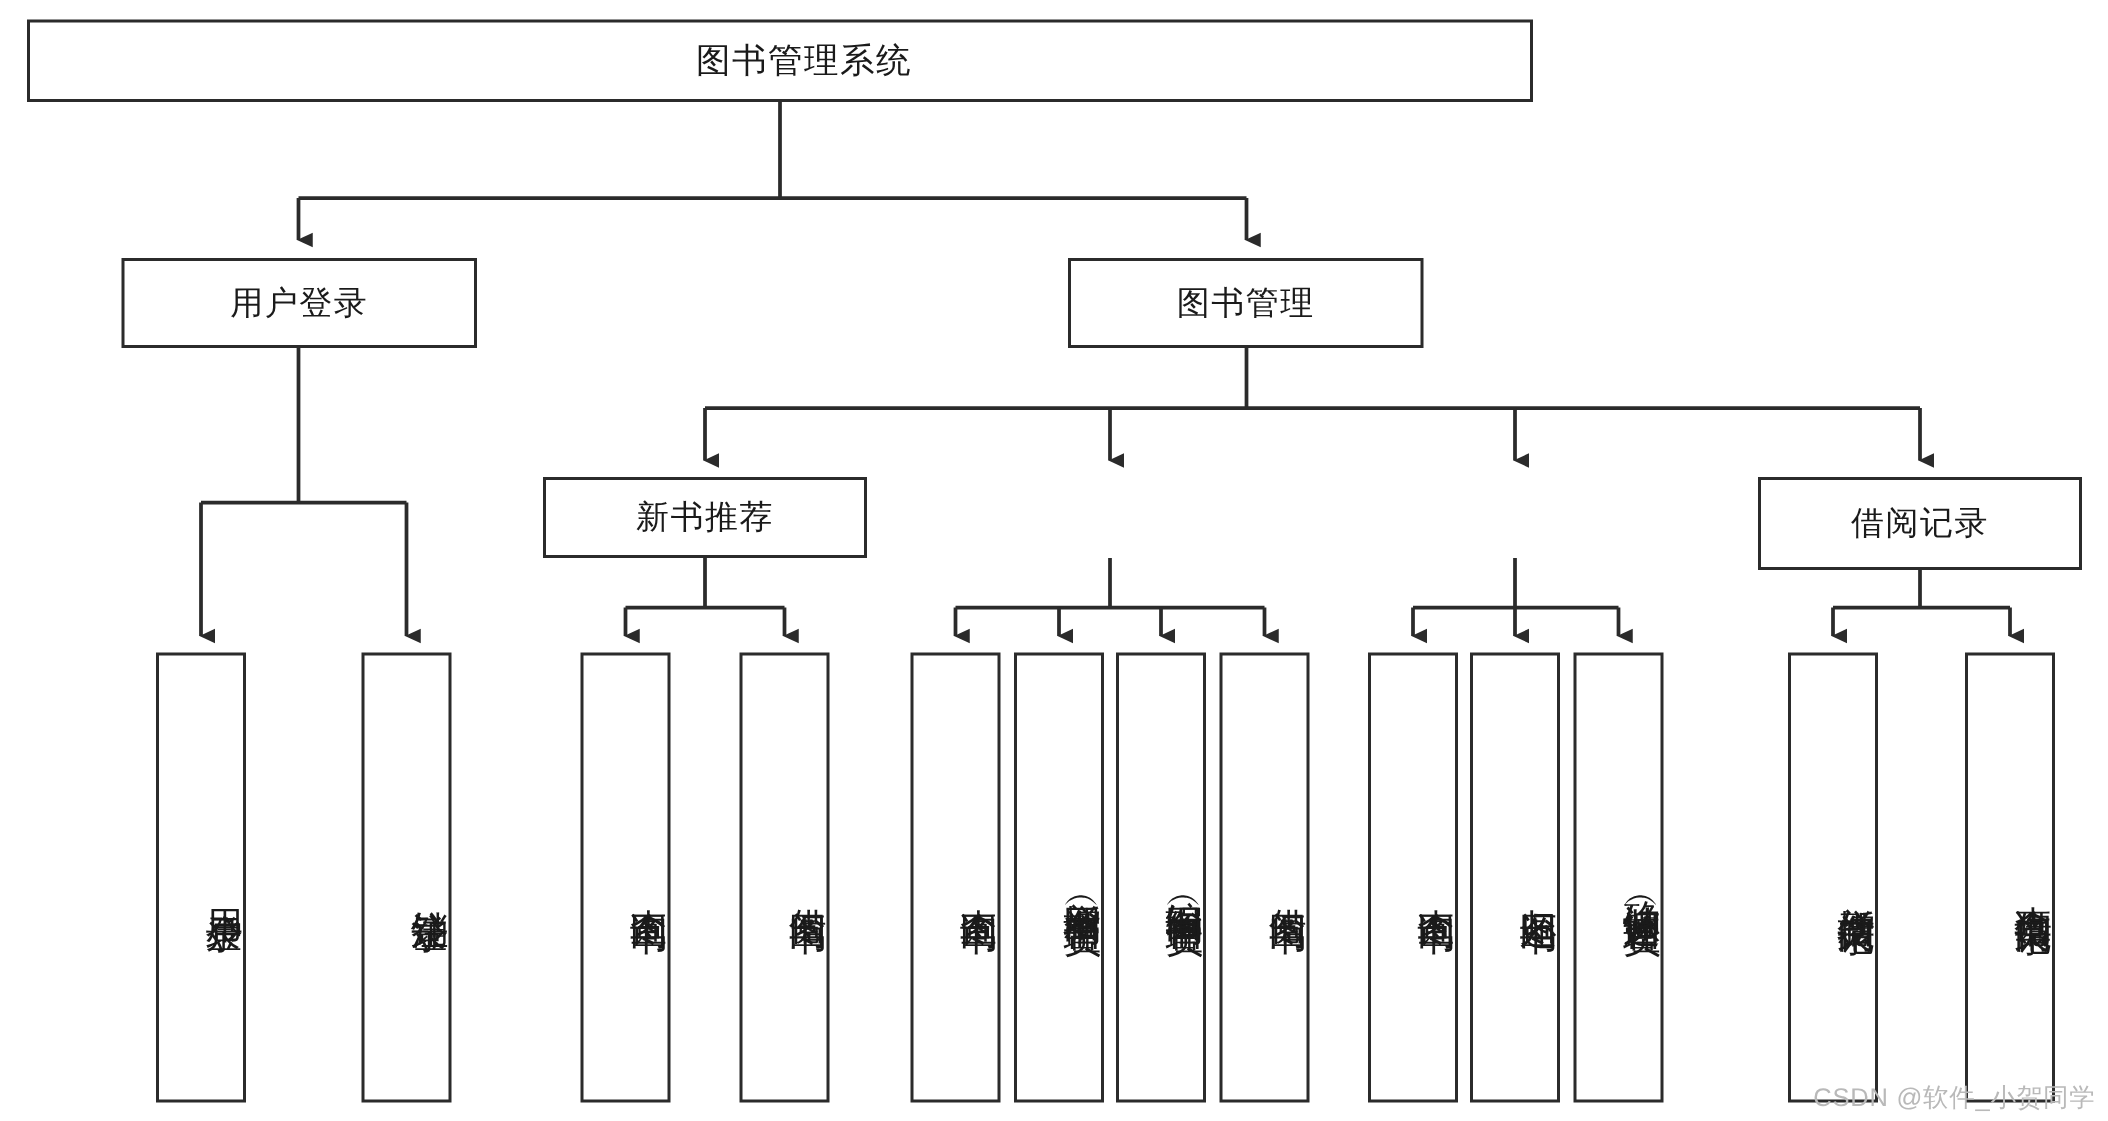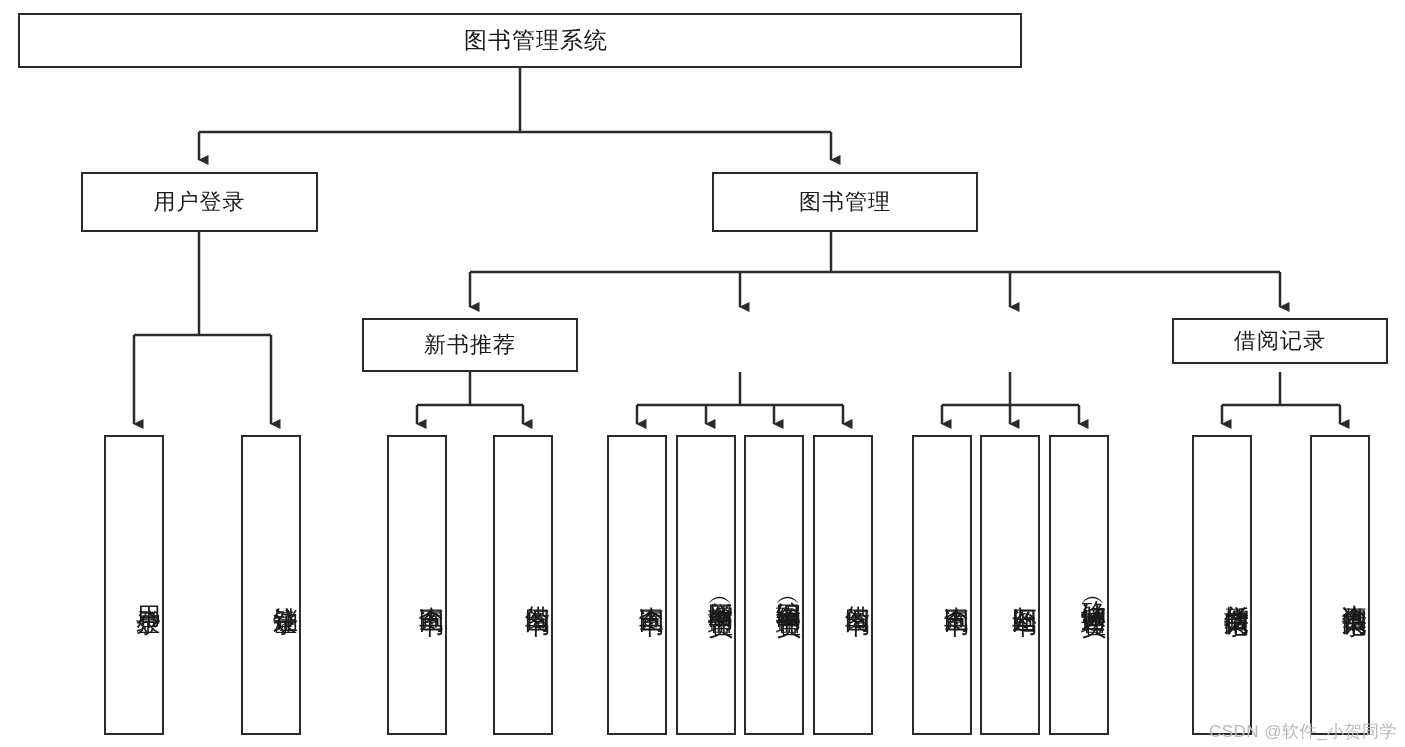--- a/index.html
+++ b/index.html
@@ -124,28 +124,28 @@
     <path class="wire" marker-end="url(#arr)" d="M1340,405 L1340,424"></path>
   </svg>
 
   <div class="node horiz root" style="left:18px; top:13px; width:1004px; height:55px;">
     <span>图书管理系统</span>
   </div>
 
   <div class="node horiz" style="left:81px; top:172px; width:237px; height:60px;">
     <span>用户登录</span>
   </div>
-  <div class="node horiz" style="left:712px; top:172px; width:266px; height:60px;">
+  <div class="node horiz" style="left:712px; top:172px; width:237px; height:60px;">
     <span>图书管理</span>
   </div>
 
   <div class="node horiz" style="left:362px; top:318px; width:216px; height:54px;">
     <span>新书推荐</span>
   </div>
-  <div class="node horiz" style="left:1172px; top:318px; width:216px; height:46px;">
+  <div class="node horiz" style="left:1172px; top:318px; width:216px; height:62px;">
     <span>借阅记录</span>
   </div>
 
   <div class="node vert" style="left:104px; top:435px; width:60px; height:300px;">
     <span class="vtext">用户登录</span>
   </div>
   <div class="node vert" style="left:241px; top:435px; width:60px; height:300px;">
     <span class="vtext">注销登录</span>
   </div>
 

